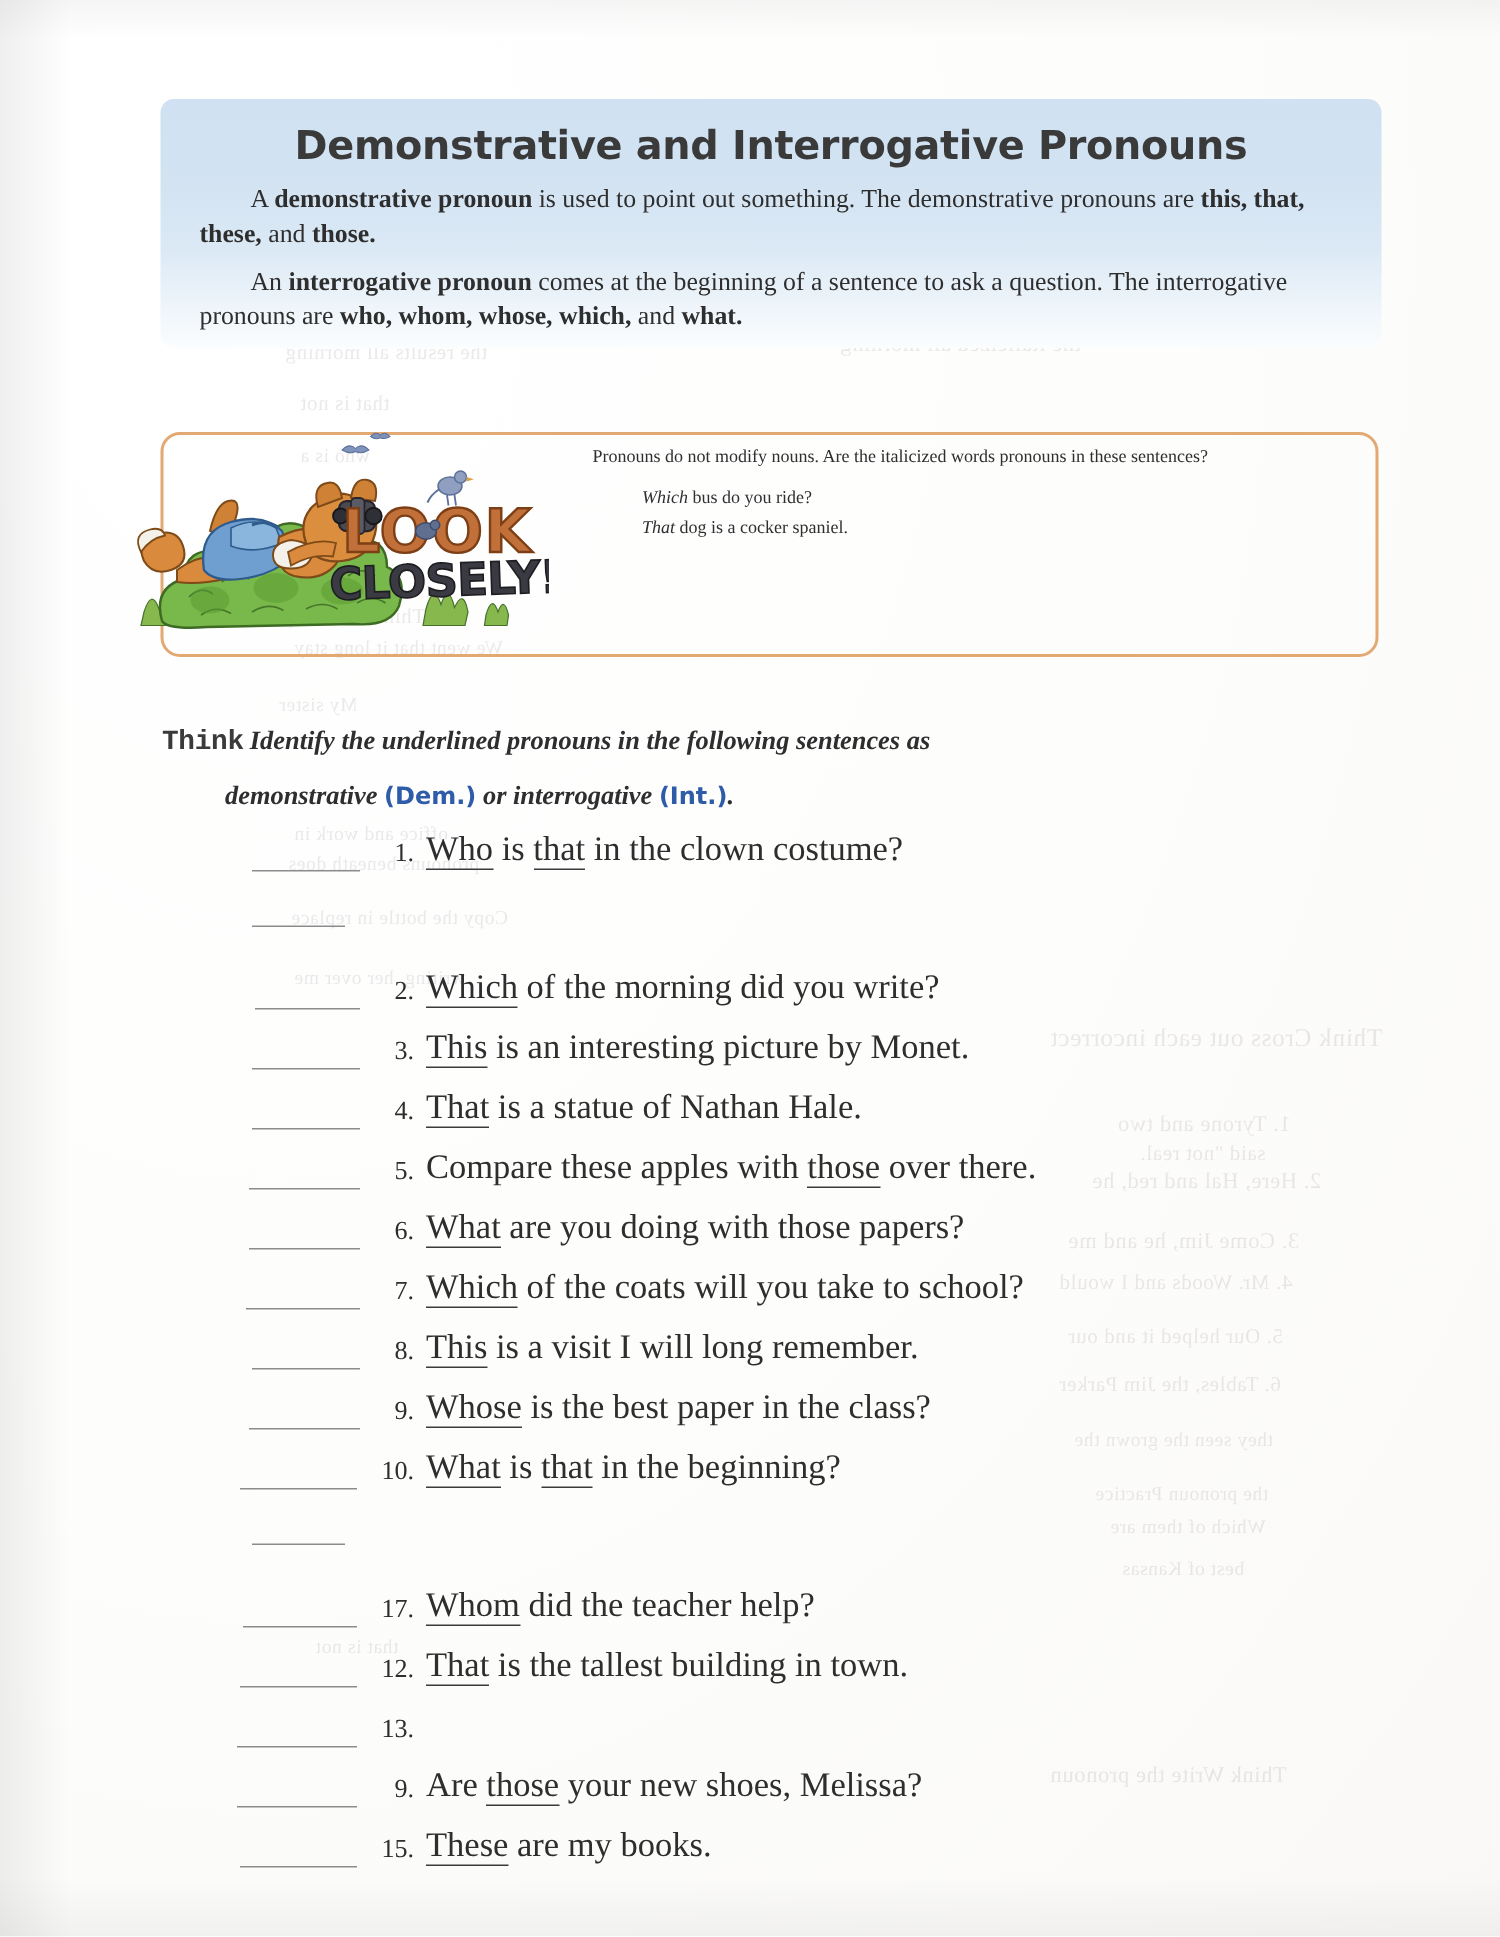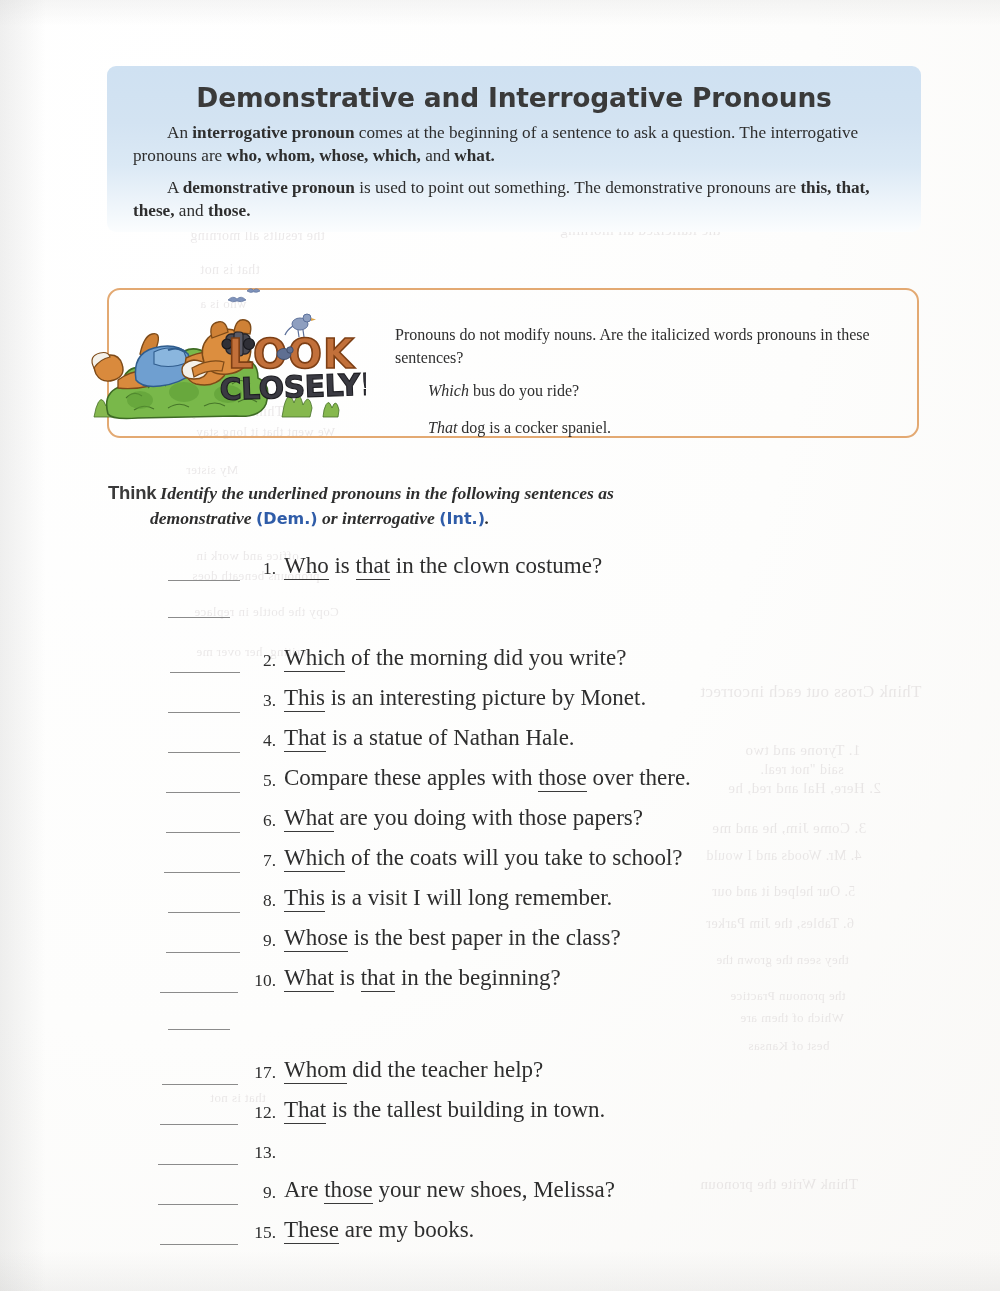--- a/index.html
+++ b/index.html
@@ -100,63 +100,63 @@
     position: absolute;
     left: 88px;
     top: 282px;
     width: 278px;
     height: 160px;
     pointer-events: none;
   }
   #look-text {
     position: absolute;
     left: 395px;
-    top: 324px;
+    top: 296px;
     width: 500px;
-    font-size: 16px;
+    font-size: 12px;
     line-height: 1.42;
     color: #2e2e2e;
   }
   #look-text .q {
     margin-top: 10px;
     margin-left: 33px;
     line-height: 1.45;
   }
   #look-text .q i { font-style: italic; }
 
   
   #think-block {
     position: absolute;
     left: 108px;
     top: 482px;
     width: 700px;
   }
   #think-word {
-    font-family: Liberation Sans, sans-serif;
+    font-family: Liberation Mono, monospace;
     font-weight: bold;
     font-size: 18.5px;
     color: #3a3a3a;
     letter-spacing: -0.2px;
   }
   #think-dir {
     font-family: "Liberation Serif", serif;
     font-style: italic;
     font-weight: bold;
     font-size: 17.6px;
     color: #2e2e2e;
     line-height: 1.33;
   }
   #think-dir .tag {
     font-family: "DejaVu Sans", sans-serif;
     font-style: normal;
     font-weight: bold;
     font-size: 16px;
     color: #2f5ca8;
   }
-  .dir-line2 { display: block; margin-left: 42px; margin-top: 2px; }
+  .dir-line2 { display: block; margin-left: 42px; margin-top: 14px; }
 
   
   #items {
     position: absolute;
     left: 0;
     top: 548px;
     width: 1000px;
   }
   .row {
     position: relative;
@@ -223,25 +223,25 @@
       <div class="bleed" style="left: 192px; top: 568px; font-size: 13px;">pronouns beneath does</div>
       <div class="bleed" style="left: 194px; top: 604px; font-size: 13px;">Copy the bottle in replace</div>
       <div class="bleed" style="left: 196px; top: 644px; font-size: 13px;">writing, her over me</div>
       <div class="bleed" style="left: 210px; top: 1090px; font-size: 13px;">that is not</div>
     </div>
 
   <div id="def-box">
     <div id="def-title">Demonstrative and Interrogative Pronouns</div>
 
     <p class="def-para">
+      <span>A </span><b>demonstrative pronoun</b><span> is used to point out something.  The demonstrative pronouns are </span><b>this, that, these,</b><span> and </span><b>those.</b>
+    </p>
+
+    <p class="def-para">
       <span>An </span><b>interrogative pronoun</b><span> comes at the beginning of a sentence to ask a question.  The interrogative pronouns are </span><b>who, whom, whose, which,</b><span> and </span><b>what.</b>
-    </p>
-
-    <p class="def-para">
-      <span>A </span><b>demonstrative pronoun</b><span> is used to point out something.  The demonstrative pronouns are </span><b>this, that, these,</b><span> and </span><b>those.</b>
     </p>
   </div>
 
   <div id="look-box"></div>
 
   <svg id="look-art" viewBox="0 0 278 160">
 
     <g fill="#7f93bb" stroke="#5d719b" stroke-width="0.7">
       <path d="M140 18 q5 -5 9 -1 q4 -4 9 1 q-5 3 -9 1 q-4 2 -9 -1 Z"></path>
       <path d="M159 9 q3.5 -4 6.5 -0.8 q3 -3 6.5 0.8 q-3.5 2.2 -6.5 0.8 q-3 1.6 -6.5 -0.8 Z"></path>
@@ -320,21 +320,21 @@
 
     <ellipse cx="196" cy="72" rx="7" ry="5.5" fill="#5f6f92" stroke="#3c4a66" stroke-width="0.9"></ellipse>
     <circle cx="202" cy="68" r="3.2" fill="#5f6f92" stroke="#3c4a66" stroke-width="0.9"></circle>
   </svg>
 
   <div id="look-text">
     <div>Pronouns do not modify nouns.  Are the italicized words pronouns in these sentences?</div>
     <div class="q">
       <i>Which</i><span> bus do you ride?</span>
     </div>
-    <div class="q" style="margin-top:13px">
+    <div class="q" style="margin-top:3px">
       <i>That</i><span> dog is a cocker spaniel.</span>
     </div>
   </div>
 
   <div id="think-block">
     <span id="think-word">Think</span>
     <span id="think-dir">
       <span>Identify the underlined pronouns in the following sentences as</span>
       <span class="dir-line2"><span>demonstrative </span><span class="tag">(Dem.)</span><span> or interrogative </span><span class="tag">(Int.)</span><span>.</span></span>
     </span>

